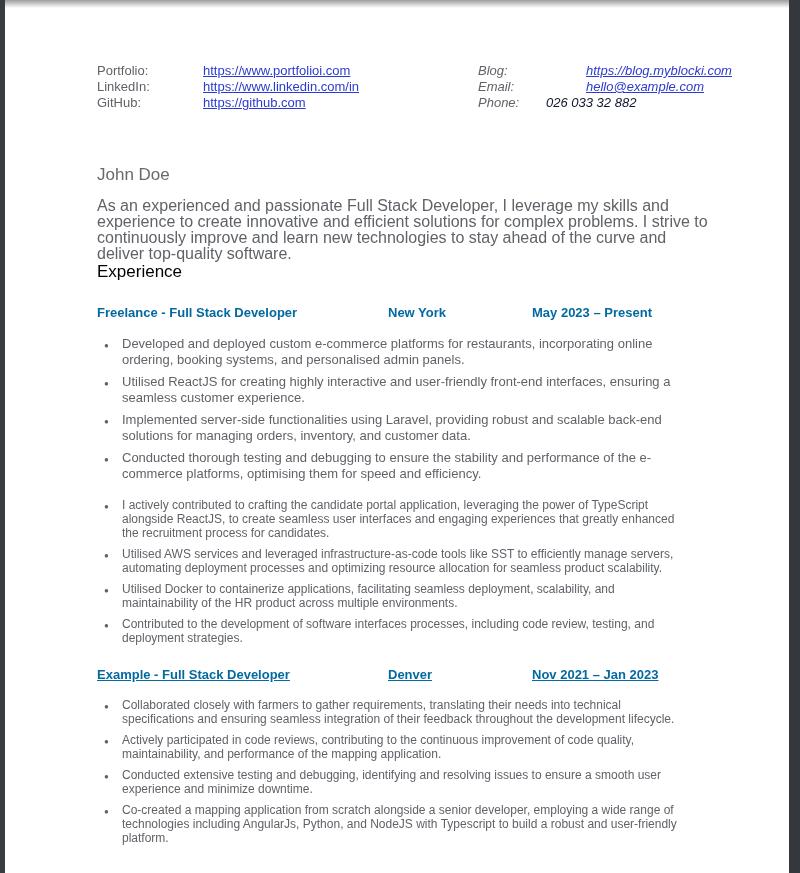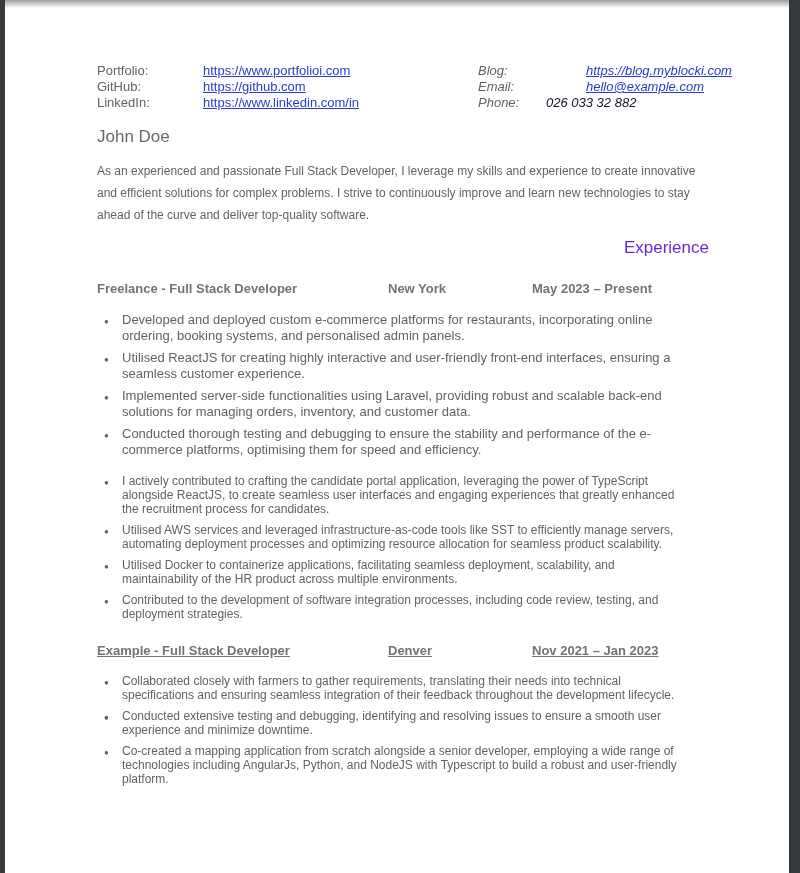--- a/index.html
+++ b/index.html
@@ -34,34 +34,34 @@
   .contact { position: relative; font-size: 13px; line-height: 16px; }
   .contact-col { display: flex; flex-direction: column; }
   .contact-col.right { position: absolute; left: 381px; top: 0; font-style: italic; }
   .contact-row { display: flex; }
   .contact-row .clabel { display: inline-block; width: 66px; flex: 0 0 66px; }
   .contact-col.right .clabel { width: 68px; flex: 0 0 68px; }
   a.link { color: #2b3ad0; text-decoration: underline; cursor: pointer; padding-left: 40px; }
   .plainval { color: #0f172a; }
   
   .name {
-    margin-top: 16px; font-size: 17px; line-height: 20px;
+    margin-top: 54px; font-size: 17px; line-height: 20px;
     font-weight: 400; color: #66696d;
   }
   .summary {
-    margin-top: 13px; font-size: 12px; line-height: 22px; width: 612px;
+    margin-top: 13px; font-size: 16px; line-height: 16px; width: 612px;
   }
   .section-heading {
-    margin-top: 12px; font-size: 17px; line-height: 20px;
-    font-weight: 400; color: #6d28d9; text-align: right;
+    font-size: 17px; line-height: 20px;
+    font-weight: 400; color: #000000;
   }
   
   .job-header {
     display: grid; grid-template-columns: 291px 144px auto;
-    font-weight: bold; font-size: 13px; line-height: 15px; color: #737373;
+    font-weight: bold; font-size: 13px; line-height: 15px; color: #0369a1;
   }
   .job-title { white-space: pre-wrap; }
   .jh-1 { margin-top: 23px; }
   .jh-2 { margin-top: 22px; }
   .jh-3 { margin-top: 22px; text-decoration: underline; }
   
   ul.bullets { list-style: none; margin: 0; padding: 0; }
   ul.bullets li { position: relative; padding-left: 25px; }
   ul.bullets .marker { position: absolute; left: 7px; top: 2px; font-size: 8px; color: #5f6368; }
   ul.bullets-large { margin-top: 16px; font-size: 13px; line-height: 16px; width: 580px; }
@@ -78,26 +78,26 @@
 
 <div class="content">
 
   <div class="contact">
     <div class="contact-col left">
       <div class="contact-row">
         <span class="clabel">Portfolio:</span>
         <a class="link">https://www.portfolioi.com</a>
       </div>
       <div class="contact-row">
+        <span class="clabel">LinkedIn:</span>
+        <a class="link">https://www.linkedin.com/in</a>
+      </div>
+      <div class="contact-row">
         <span class="clabel">GitHub:</span>
         <a class="link">https://github.com</a>
-      </div>
-      <div class="contact-row">
-        <span class="clabel">LinkedIn:</span>
-        <a class="link">https://www.linkedin.com/in</a>
       </div>
     </div>
     <div class="contact-col right">
       <div class="contact-row">
         <span class="clabel">Blog:</span>
         <a class="link">https://blog.myblocki.com</a>
       </div>
       <div class="contact-row">
         <span class="clabel">Email:</span>
         <a class="link">hello@example.com</a>
@@ -124,28 +124,28 @@
       <li><span class="marker">●</span><span class="btext">Developed and deployed custom e-commerce platforms for restaurants, incorporating online ordering, booking systems, and personalised admin panels.</span></li>
       <li><span class="marker">●</span><span class="btext">Utilised ReactJS for creating highly interactive and user-friendly front-end interfaces, ensuring a seamless customer experience.</span></li>
       <li><span class="marker">●</span><span class="btext">Implemented server-side functionalities using Laravel, providing robust and scalable back-end solutions for managing orders, inventory, and customer data.</span></li>
       <li><span class="marker">●</span><span class="btext">Conducted thorough testing and debugging to ensure the stability and performance of the e-commerce platforms, optimising them for speed and efficiency.</span></li>
     </ul>
 
   <ul class="bullets bullets-small">
       <li><span class="marker">●</span><span class="btext">I actively contributed to crafting the candidate portal application, leveraging the power of TypeScript alongside ReactJS, to create seamless user interfaces and engaging experiences that greatly enhanced the recruitment process for candidates.</span></li>
       <li><span class="marker">●</span><span class="btext">Utilised AWS services and leveraged infrastructure-as-code tools like SST to efficiently manage servers, automating deployment processes and optimizing resource allocation for seamless product scalability.</span></li>
       <li><span class="marker">●</span><span class="btext">Utilised Docker to containerize applications, facilitating seamless deployment, scalability, and maintainability of the HR product across multiple environments.</span></li>
-      <li><span class="marker">●</span><span class="btext">Contributed to the development of software integration processes, including code review, testing, and deployment strategies.</span></li>
+      <li><span class="marker">●</span><span class="btext">Contributed to the development of software interfaces processes, including code review, testing, and deployment strategies.</span></li>
     </ul>
 
   <div class="job-header jh-3">
     <span class="job-title">Example - Full Stack Developer</span>
     <span class="job-location">Denver</span>
     <span class="job-dates">Nov 2021 – Jan 2023</span>
   </div>
   <ul class="bullets bullets-small">
       <li><span class="marker">●</span><span class="btext">Collaborated closely with farmers to gather requirements, translating their needs into technical specifications and ensuring seamless integration of their feedback throughout the development lifecycle.</span></li>
-      <li><span class="marker">●</span></li>
+      <li><span class="marker">●</span><span class="btext">Actively participated in code reviews, contributing to the continuous improvement of code quality, maintainability, and performance of the mapping application.</span></li>
       <li><span class="marker">●</span><span class="btext">Conducted extensive testing and debugging, identifying and resolving issues to ensure a smooth user experience and minimize downtime.</span></li>
       <li><span class="marker">●</span><span class="btext">Co-created a mapping application from scratch alongside a senior developer, employing a wide range of technologies including AngularJs, Python, and NodeJS with Typescript to build a robust and user-friendly platform.</span></li>
     </ul>
 
 </div>
 
 </body></html>

